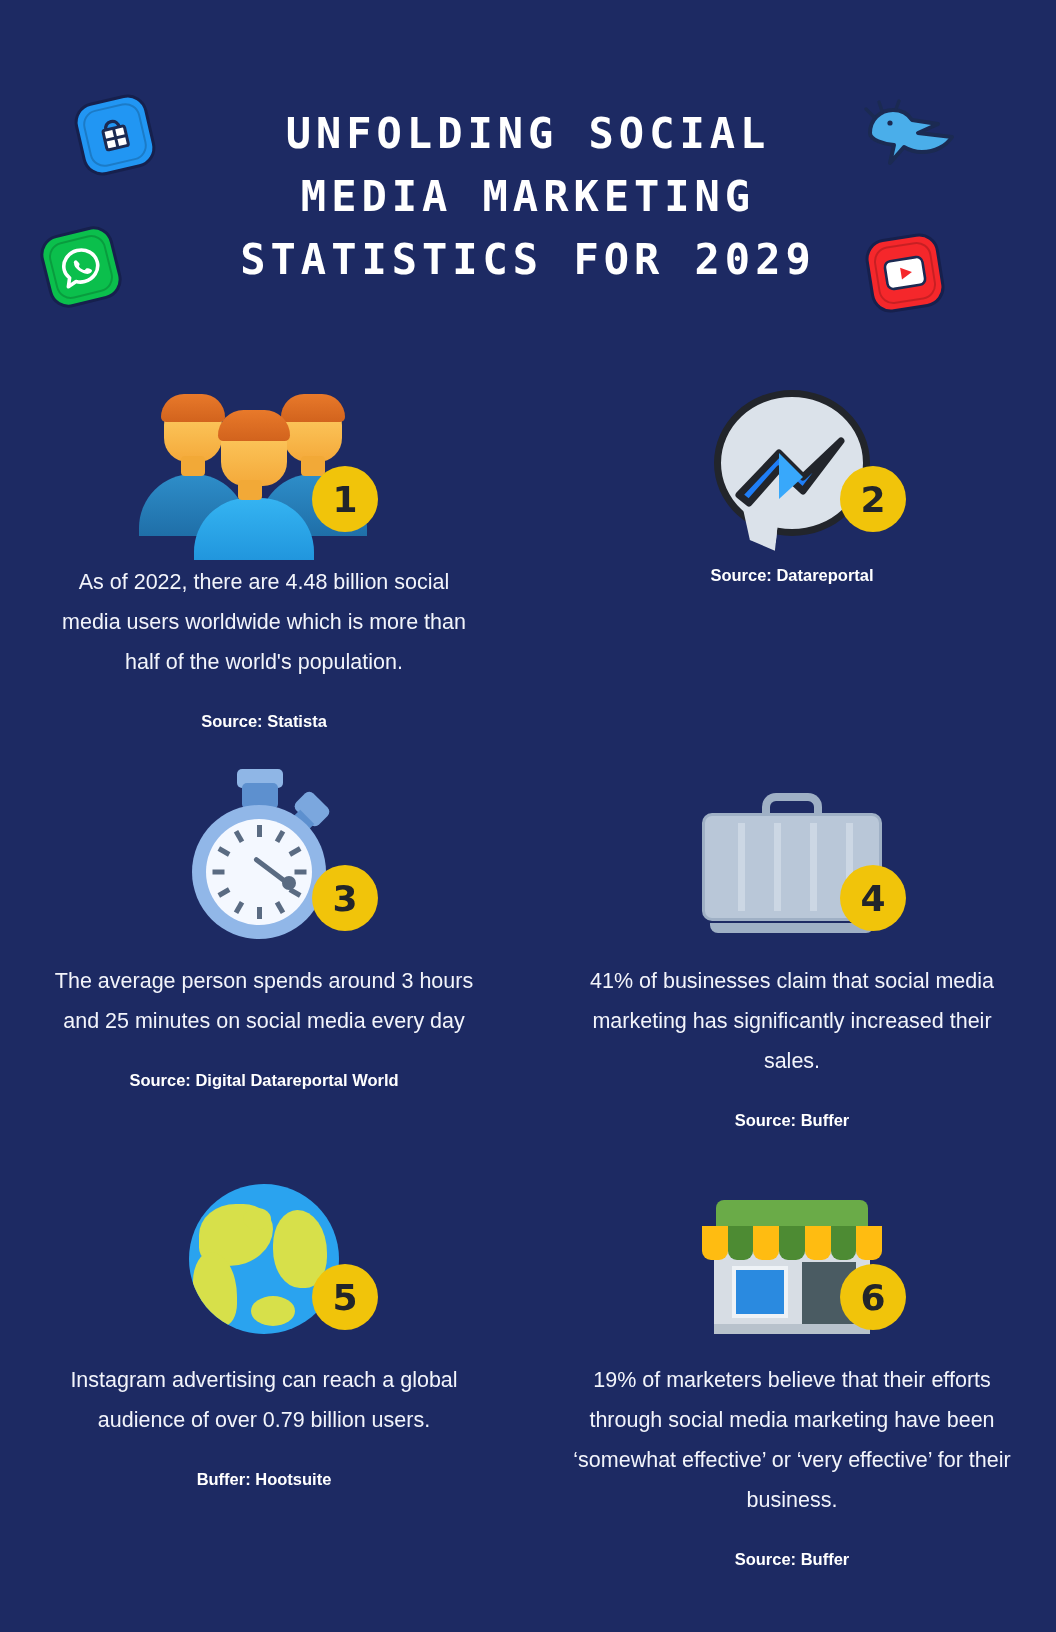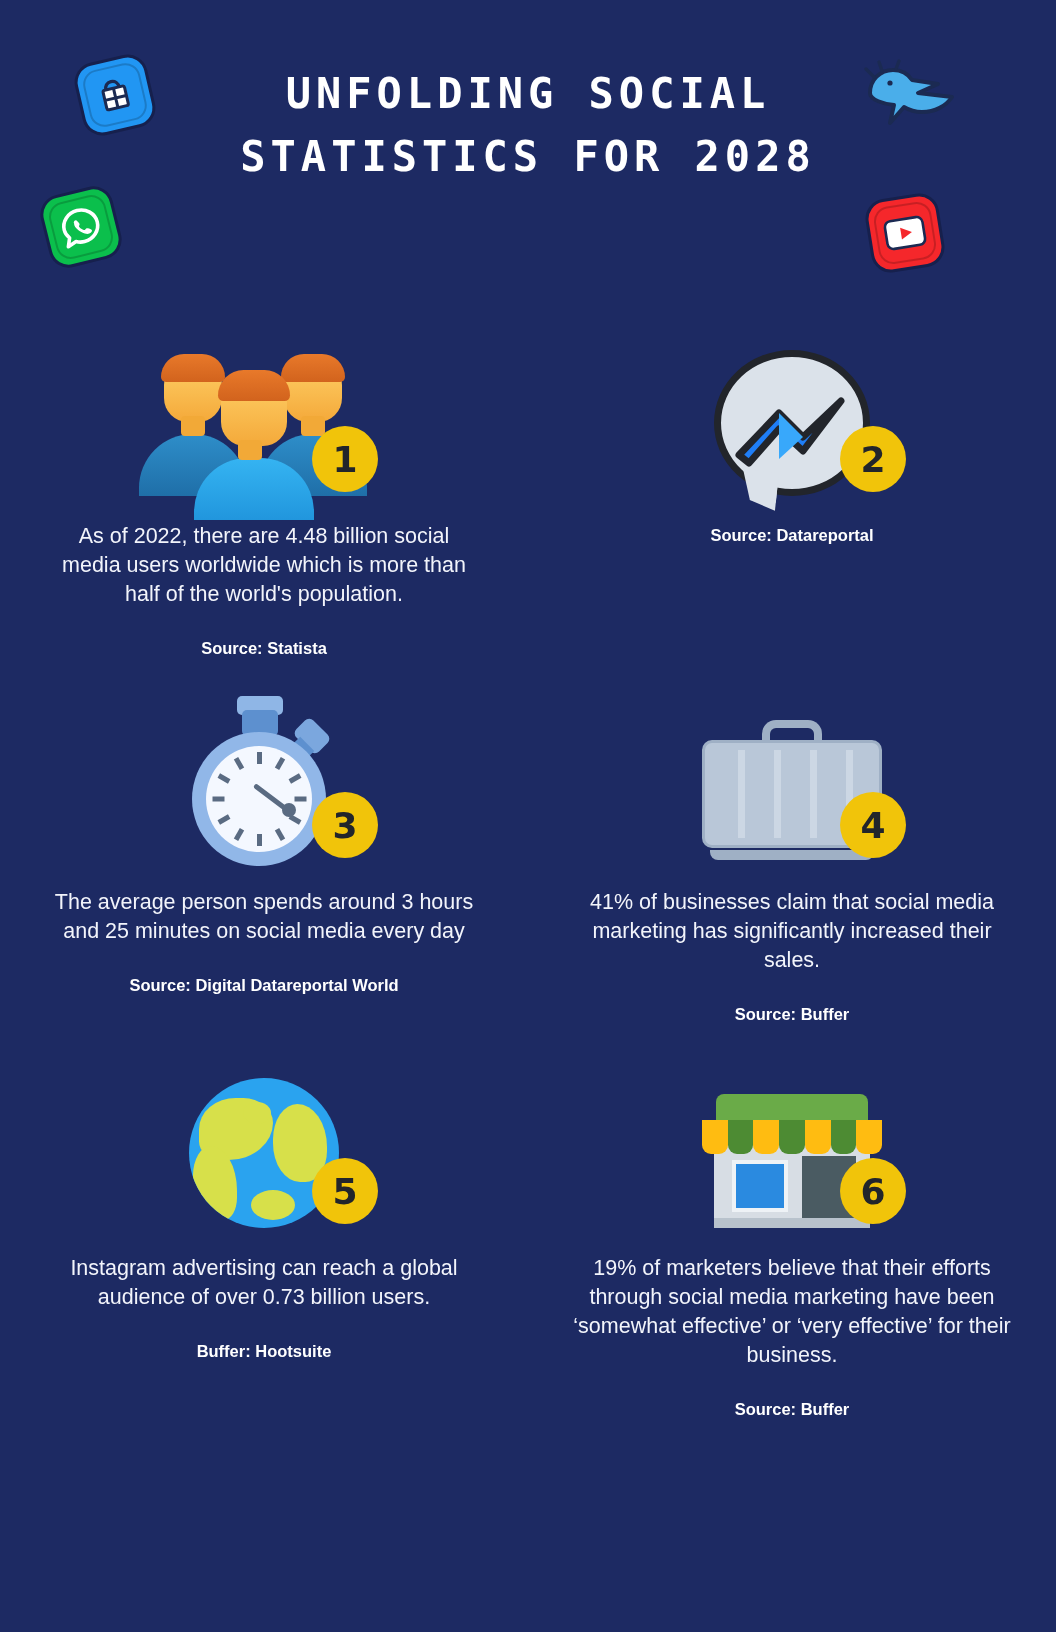--- a/index.html
+++ b/index.html
@@ -14,20 +14,21 @@
     position: relative;
     width: 1056px;
     height: 1632px;
     background: #1d2a63;
   }
 
   
   .header {
     position: relative;
     height: 300px;
+    margin-top: 40px;
   }
   .title {
     position: absolute;
     left: 0; right: 0;
     top: 62px;
     text-align: center;
     color: #ffffff;
     font-family: "DejaVu Sans Mono", "Liberation Mono", monospace;
     font-weight: bold;
     font-size: 42px;
@@ -95,21 +96,21 @@
     font-family: "DejaVu Sans", sans-serif;
     font-weight: bold;
     font-size: 36px;
     display: flex; align-items: center; justify-content: center;
     right: 6px; bottom: 4px;
     z-index: 8;
   }
   .stat-text {
     color: #f2f4fb;
     font-size: 21.5px;
-    line-height: 29px;
+    line-height: 40px;
     text-align: center;
     margin-top: 26px;
     max-width: 420px;
     font-weight: 400;
   }
   .source {
     color: #ffffff;
     font-size: 16.5px;
     font-weight: bold;
     text-align: center;
@@ -280,21 +281,22 @@
 </style>
 </head>
 <body>
 
 <div class="page">
 
   <div class="header">
 
     <div class="title">
       <span class="tline">UNFOLDING SOCIAL</span>
-      <span class="tline">STATISTICS FOR 2028</span>
+      <span class="tline">MEDIA MARKETING</span>
+      <span class="tline">STATISTICS FOR 2029</span>
     </div>
 
     <div class="corner-icon" id="ic-store">
       <div class="sq blue">
         <div class="sq-inner">
           <svg width="44" height="44" viewBox="0 0 44 44">
             <path d="M14 16c0-5 3-8 7-8s7 3 7 8" fill="none" stroke="#1b2a52" stroke-width="3.4"></path>
             <rect x="11" y="15" width="22" height="20" rx="2" fill="#ffffff" stroke="#1b2a52" stroke-width="3"></rect>
             <path d="M22 15v20M11 25h22" stroke="#1b2a52" stroke-width="3"></path>
           </svg>
@@ -434,21 +436,21 @@
       <div class="icon-wrap">
         <div class="globe">
           <div class="land l1"></div>
           <div class="land l2"></div>
           <div class="land l3"></div>
           <div class="land l4"></div>
           <div class="land l5"></div>
         </div>
         <div class="badge">5</div>
       </div>
-      <div class="stat-text">Instagram advertising can reach a global audience of over 0.73 billion users.</div>
+      <div class="stat-text">Instagram advertising can reach a global audience of over 0.79 billion users.</div>
       <div class="source">Buffer: Hootsuite</div>
     </div>
 
     <div class="cell wide">
       <div class="icon-wrap">
         <div class="shop">
           <div class="shop-roof"></div>
           <div class="shop-body"></div>
           <div class="awning">
             <div class="aw y"></div>

